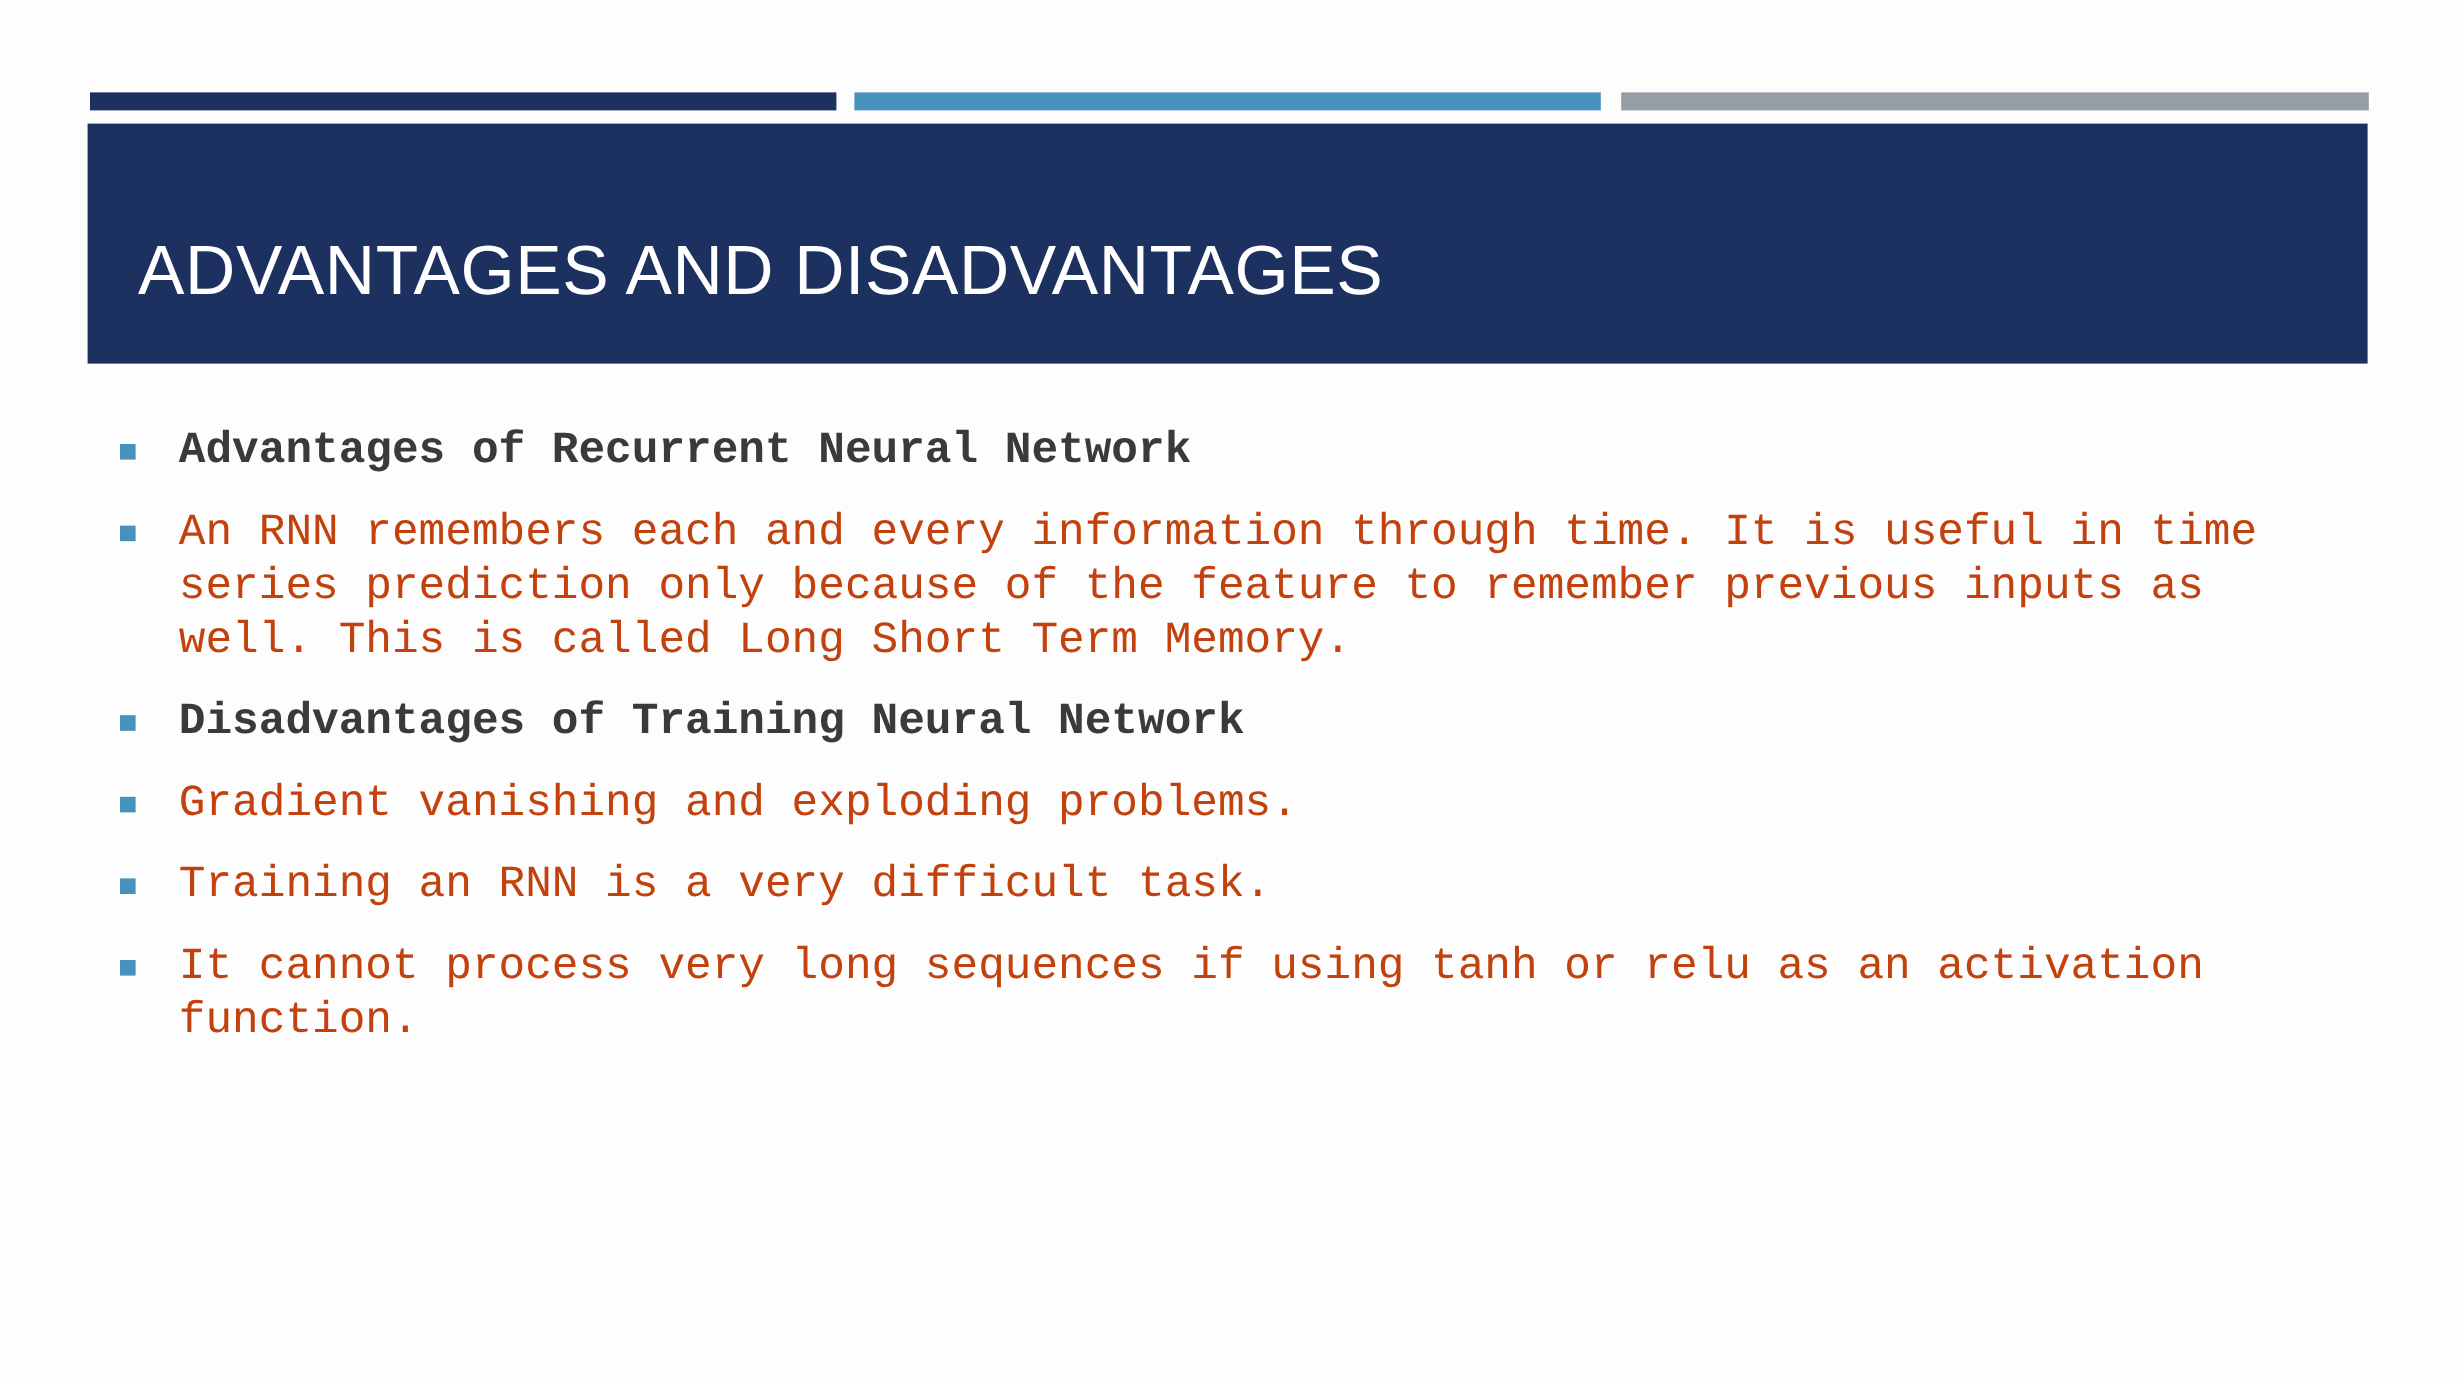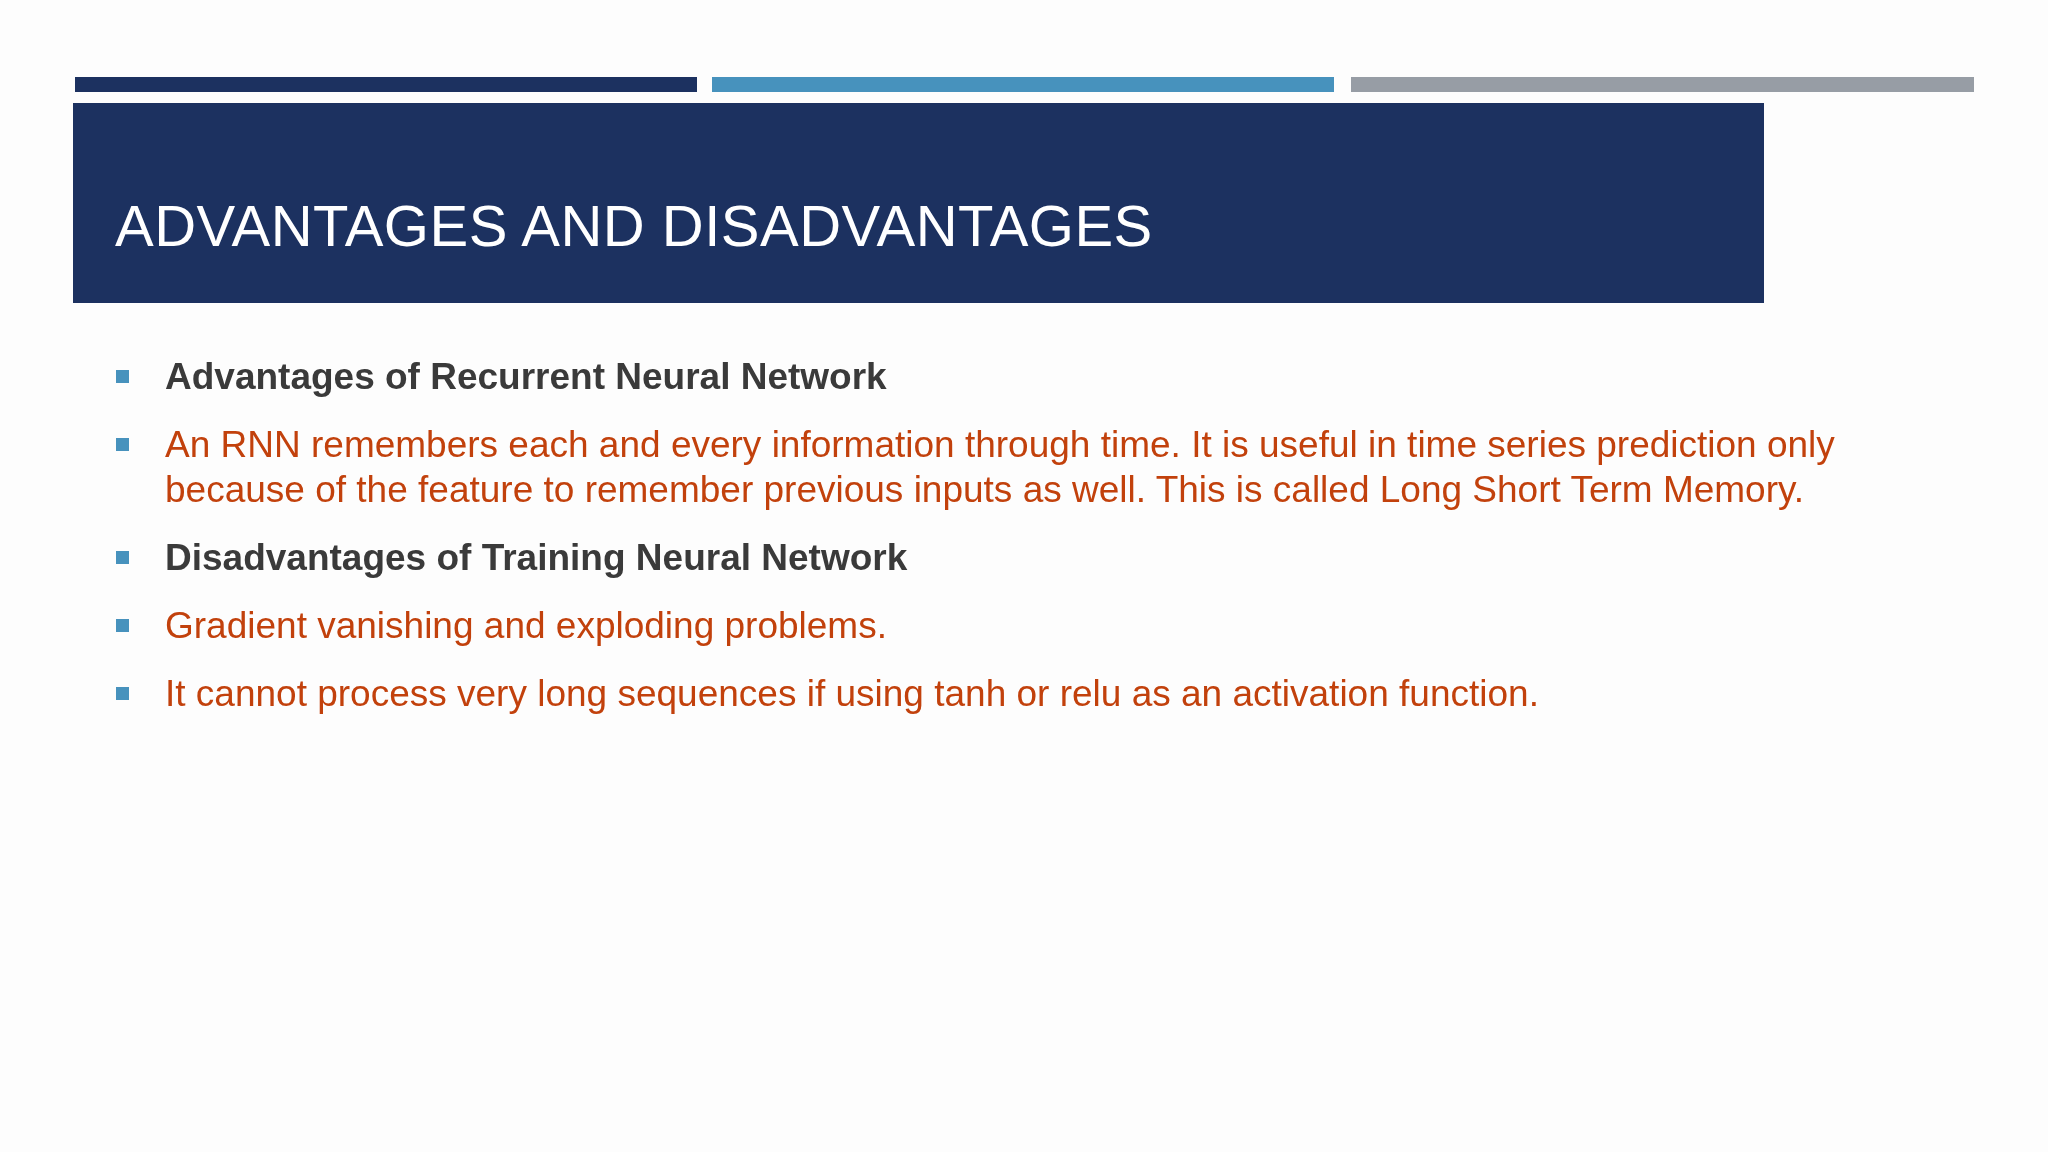--- a/index.html
+++ b/index.html
@@ -20,45 +20,46 @@
     height: 15px;
   }
   .bar-1 { left: 75px;  width: 622px; background: #1c3160; }
   .bar-2 { left: 712px; width: 622px; background: #4792bd; }
   .bar-3 { left: 1351px; width: 623px; background: #979da5; }
 
   .title-band {
     position: absolute;
     left: 73px;
     top: 103px;
-    width: 1691px;
+    width: 1900px;
     height: 200px;
     background: #1c3160;
   }
   .title {
     position: absolute;
     left: 42px;
     top: 94px;
     margin: 0;
     font-size: 58px;
     font-weight: normal;
     color: #ffffff;
     letter-spacing: 0.5px;
     white-space: nowrap;
     line-height: 1;
   }
 
   .content {
     position: absolute;
-    left: 116px;
+    left: 100px;
     top: 354px;
     width: 1800px;
     margin: 0;
     padding: 0;
     list-style: none;
+    font-family: Liberation Mono, monospace;
   }
   .bullet-item {
     position: relative;
     padding-left: 49px;
     font-size: 37px;
     line-height: 45px;
     color: #c2410c;
     margin-bottom: 23px;
   }
   .bullet-item.bold {
@@ -97,15 +98,19 @@
   <li class="bullet-item bold">
     <span class="bullet-square"></span>
     <span>Disadvantages of Training Neural Network</span>
   </li>
   <li class="bullet-item">
     <span class="bullet-square"></span>
     <span>Gradient vanishing and exploding problems.</span>
   </li>
   <li class="bullet-item">
     <span class="bullet-square"></span>
+    <span>Training an RNN is a very difficult task.</span>
+  </li>
+  <li class="bullet-item">
+    <span class="bullet-square"></span>
     <span>It cannot process very long sequences if using tanh or relu as an activation function.</span>
   </li>
 </ul>
 
 </body></html>

